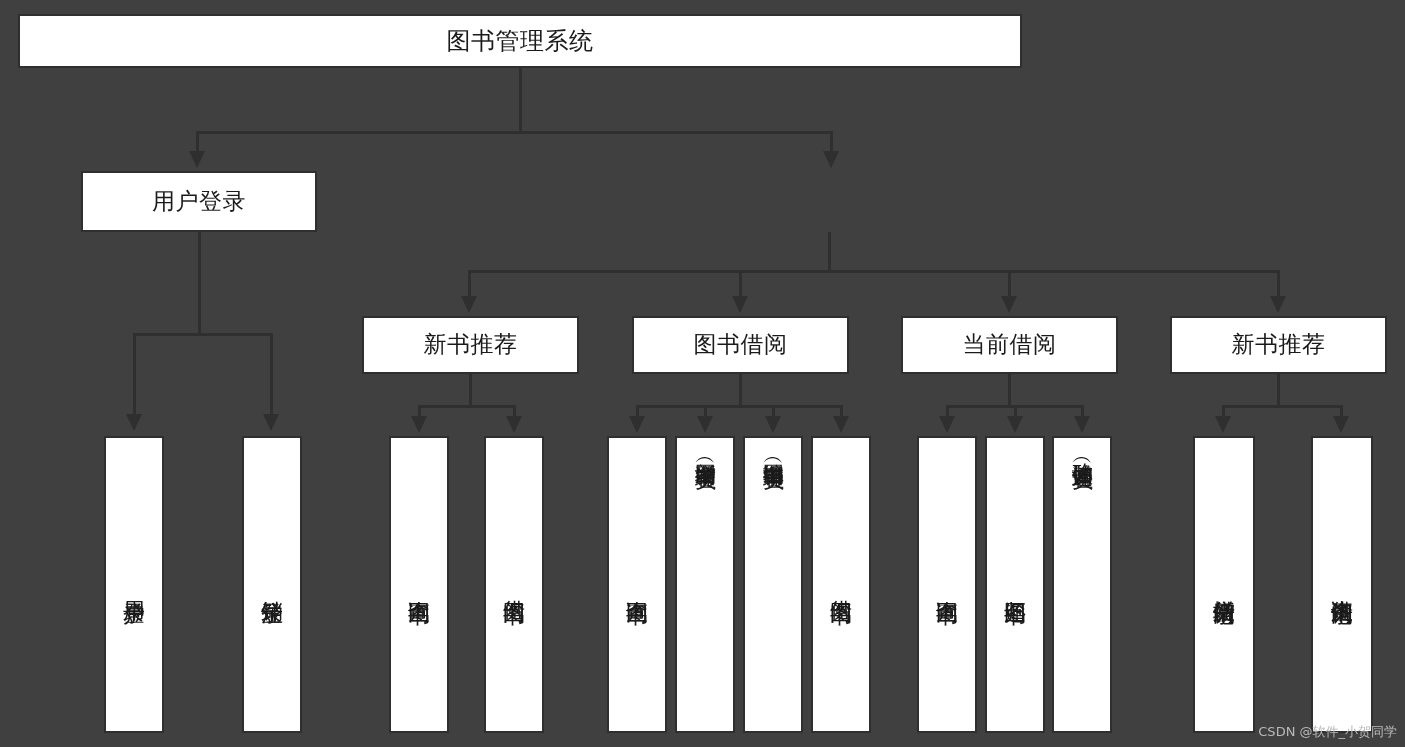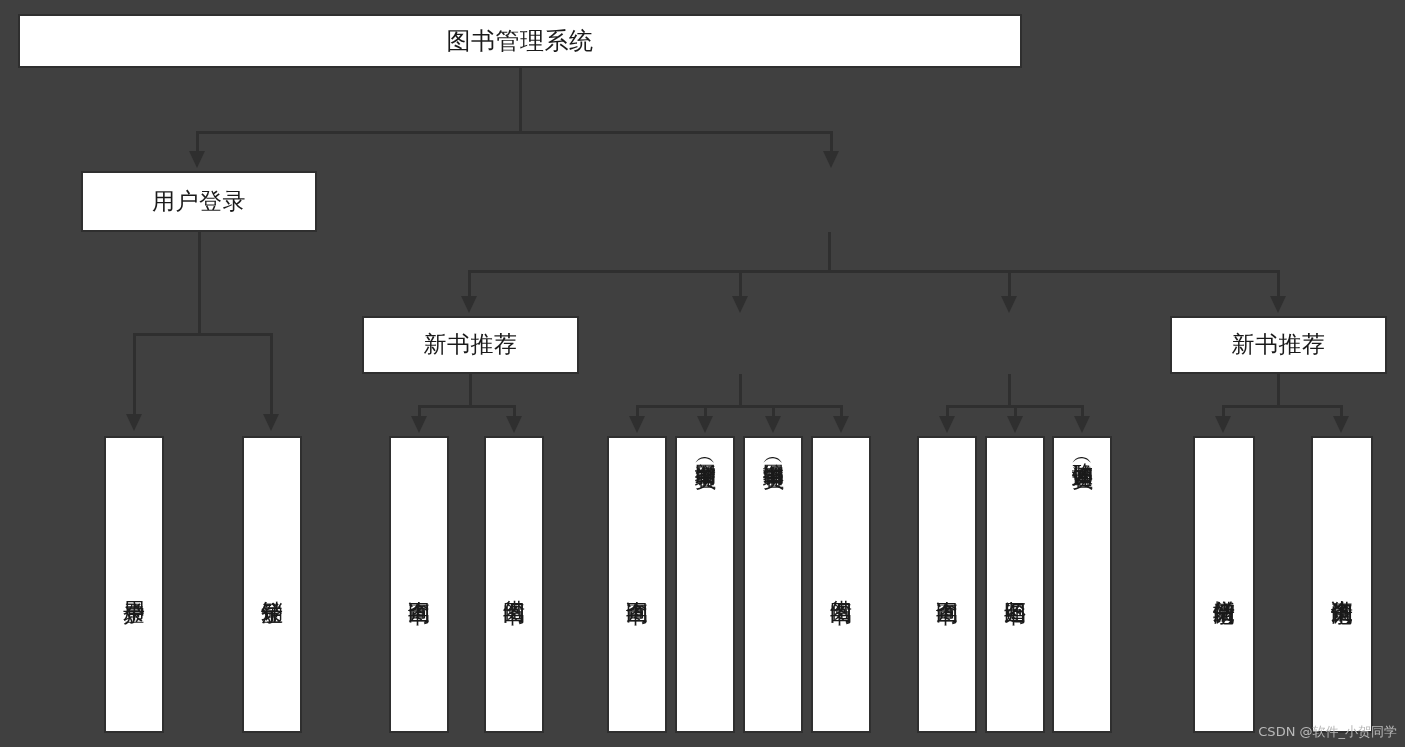--- a/index.html
+++ b/index.html
@@ -118,20 +118,26 @@
   <div class="edge v" style="left:739px; top:270px; height:28px;"></div>
   <div class="arrow" style="left:732px; top:296px;"></div>
   <div class="edge v" style="left:1008px; top:270px; height:28px;"></div>
   <div class="arrow" style="left:1001px; top:296px;"></div>
   <div class="edge v" style="left:1277px; top:270px; height:28px;"></div>
   <div class="arrow" style="left:1270px; top:296px;"></div>
 
   <div class="node horiz" style="left:362px; top:316px; width:217px; height:58px;">
     <span class="label">新书推荐</span>
   </div>
+  <div class="node horiz" style="left:632px; top:316px; width:217px; height:58px;">
+    <span class="label">图书借阅</span>
+  </div>
+  <div class="node horiz" style="left:901px; top:316px; width:217px; height:58px;">
+    <span class="label">当前借阅</span>
+  </div>
   <div class="node horiz" style="left:1170px; top:316px; width:217px; height:58px;">
     <span class="label">新书推荐</span>
   </div>
 
   <div class="edge v" style="left:469px; top:374px; height:33px;"></div>
   <div class="edge h" style="left:418px; top:405px; width:98px;"></div>
   <div class="edge v" style="left:418px; top:405px; height:13px;"></div>
   <div class="arrow" style="left:411px; top:416px;"></div>
   <div class="edge v" style="left:513px; top:405px; height:13px;"></div>
   <div class="arrow" style="left:506px; top:416px;"></div>

